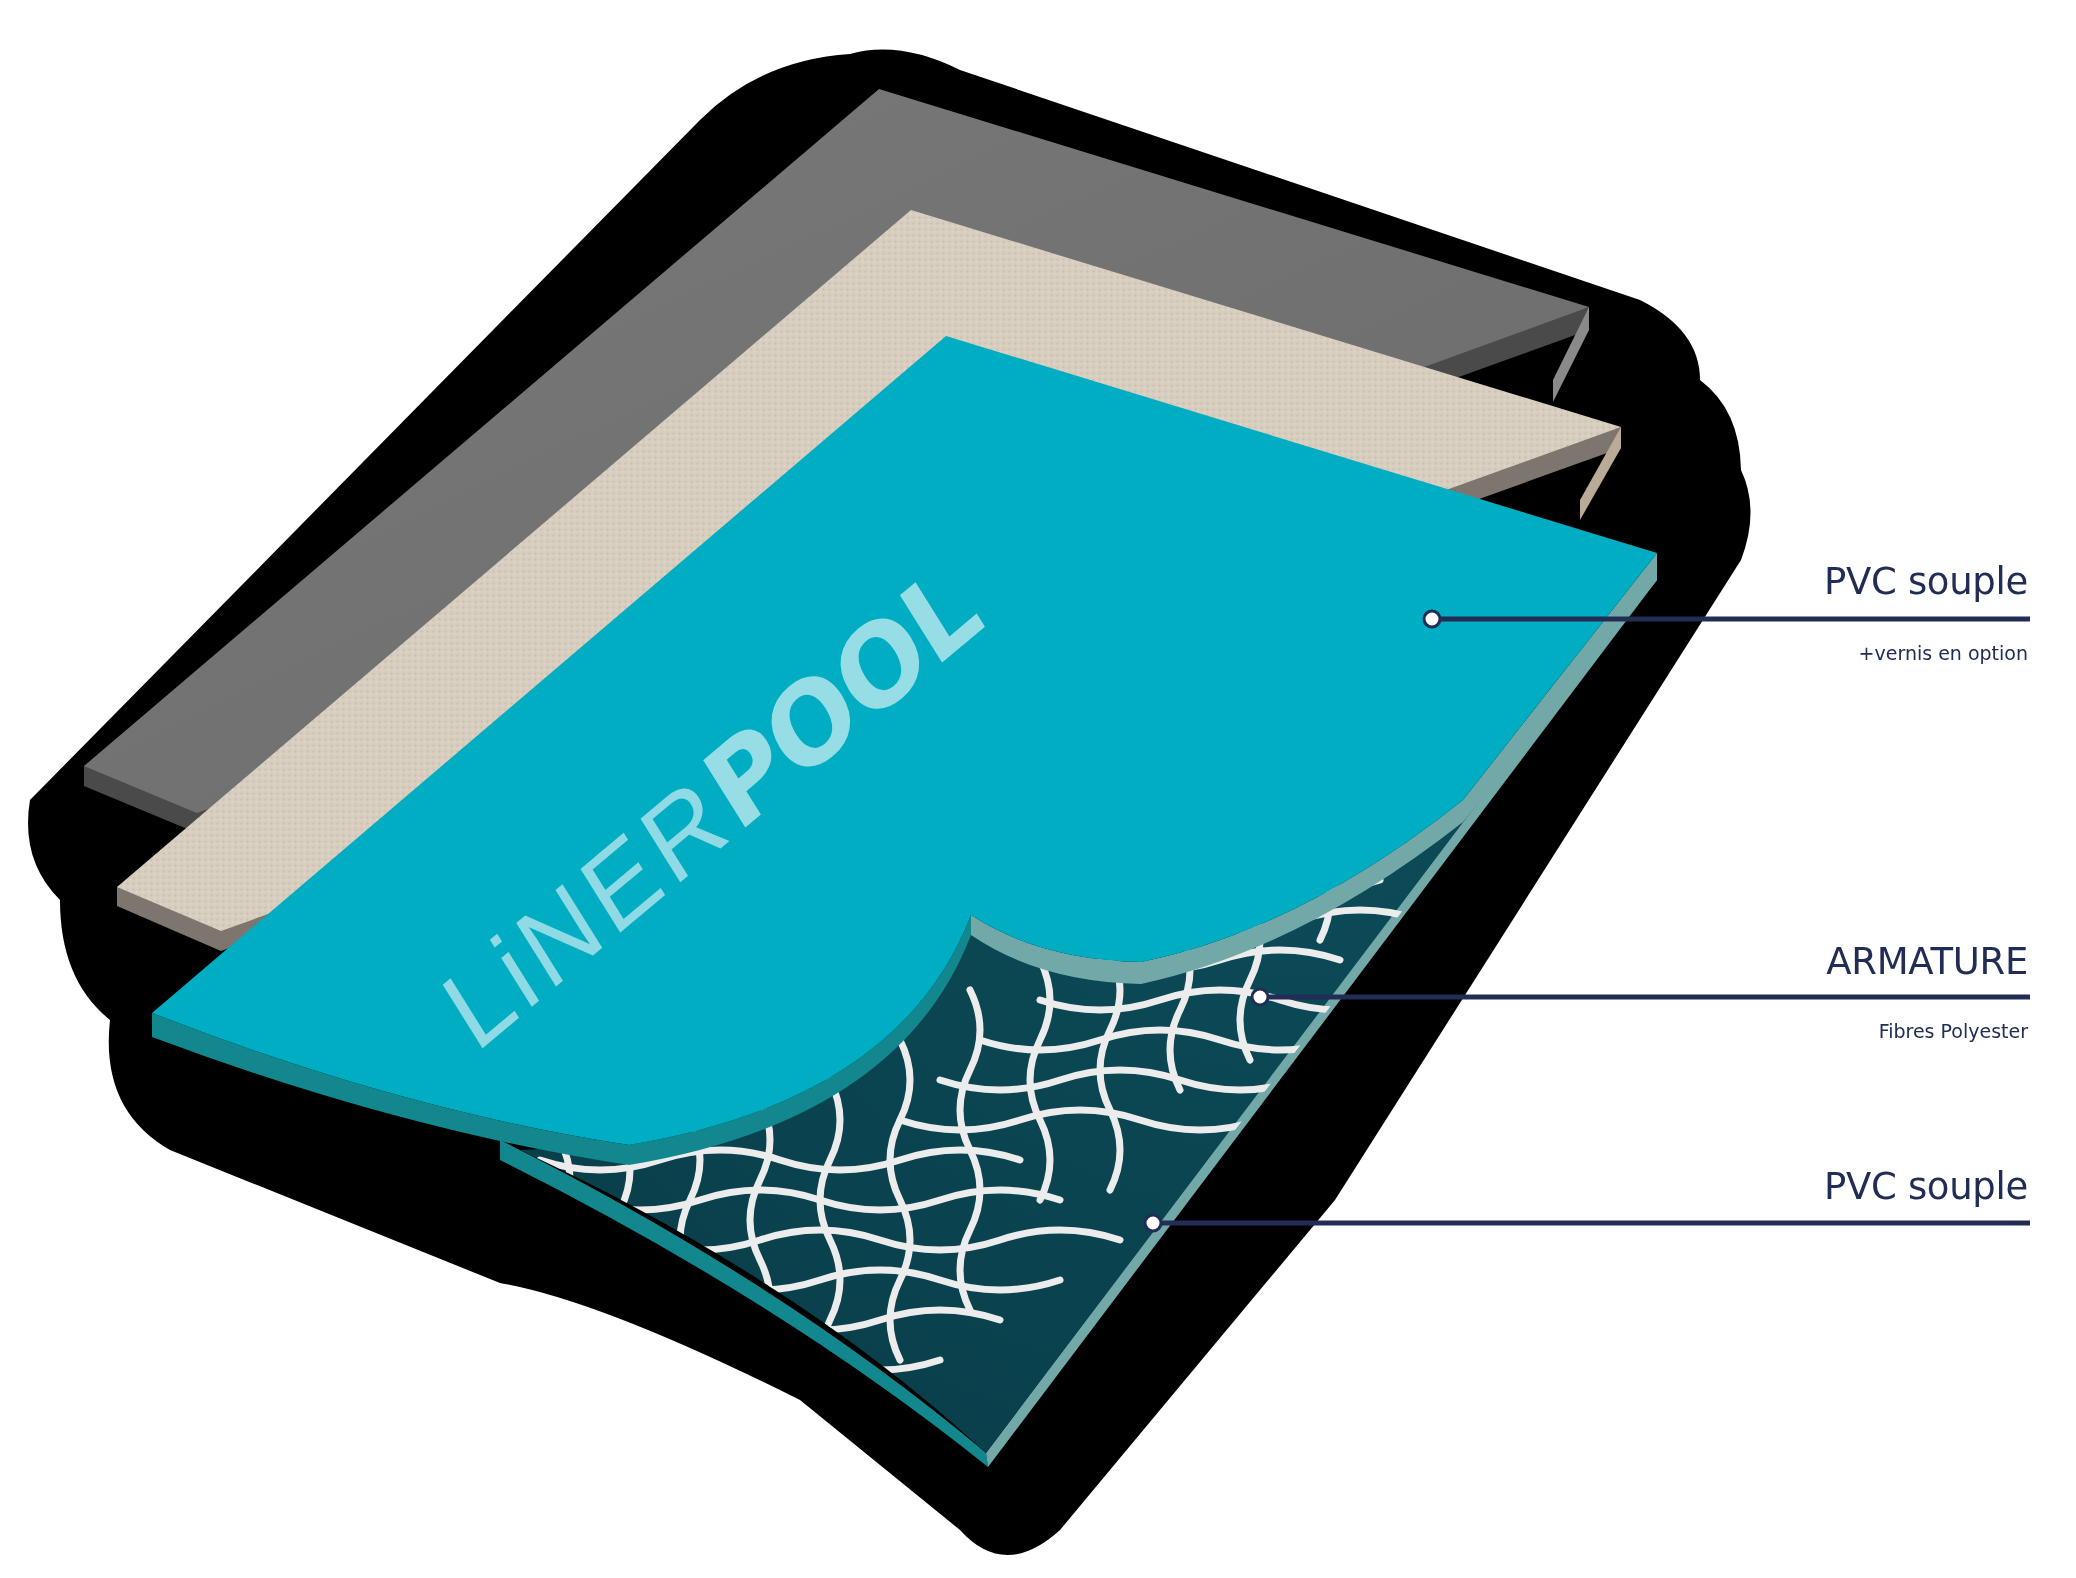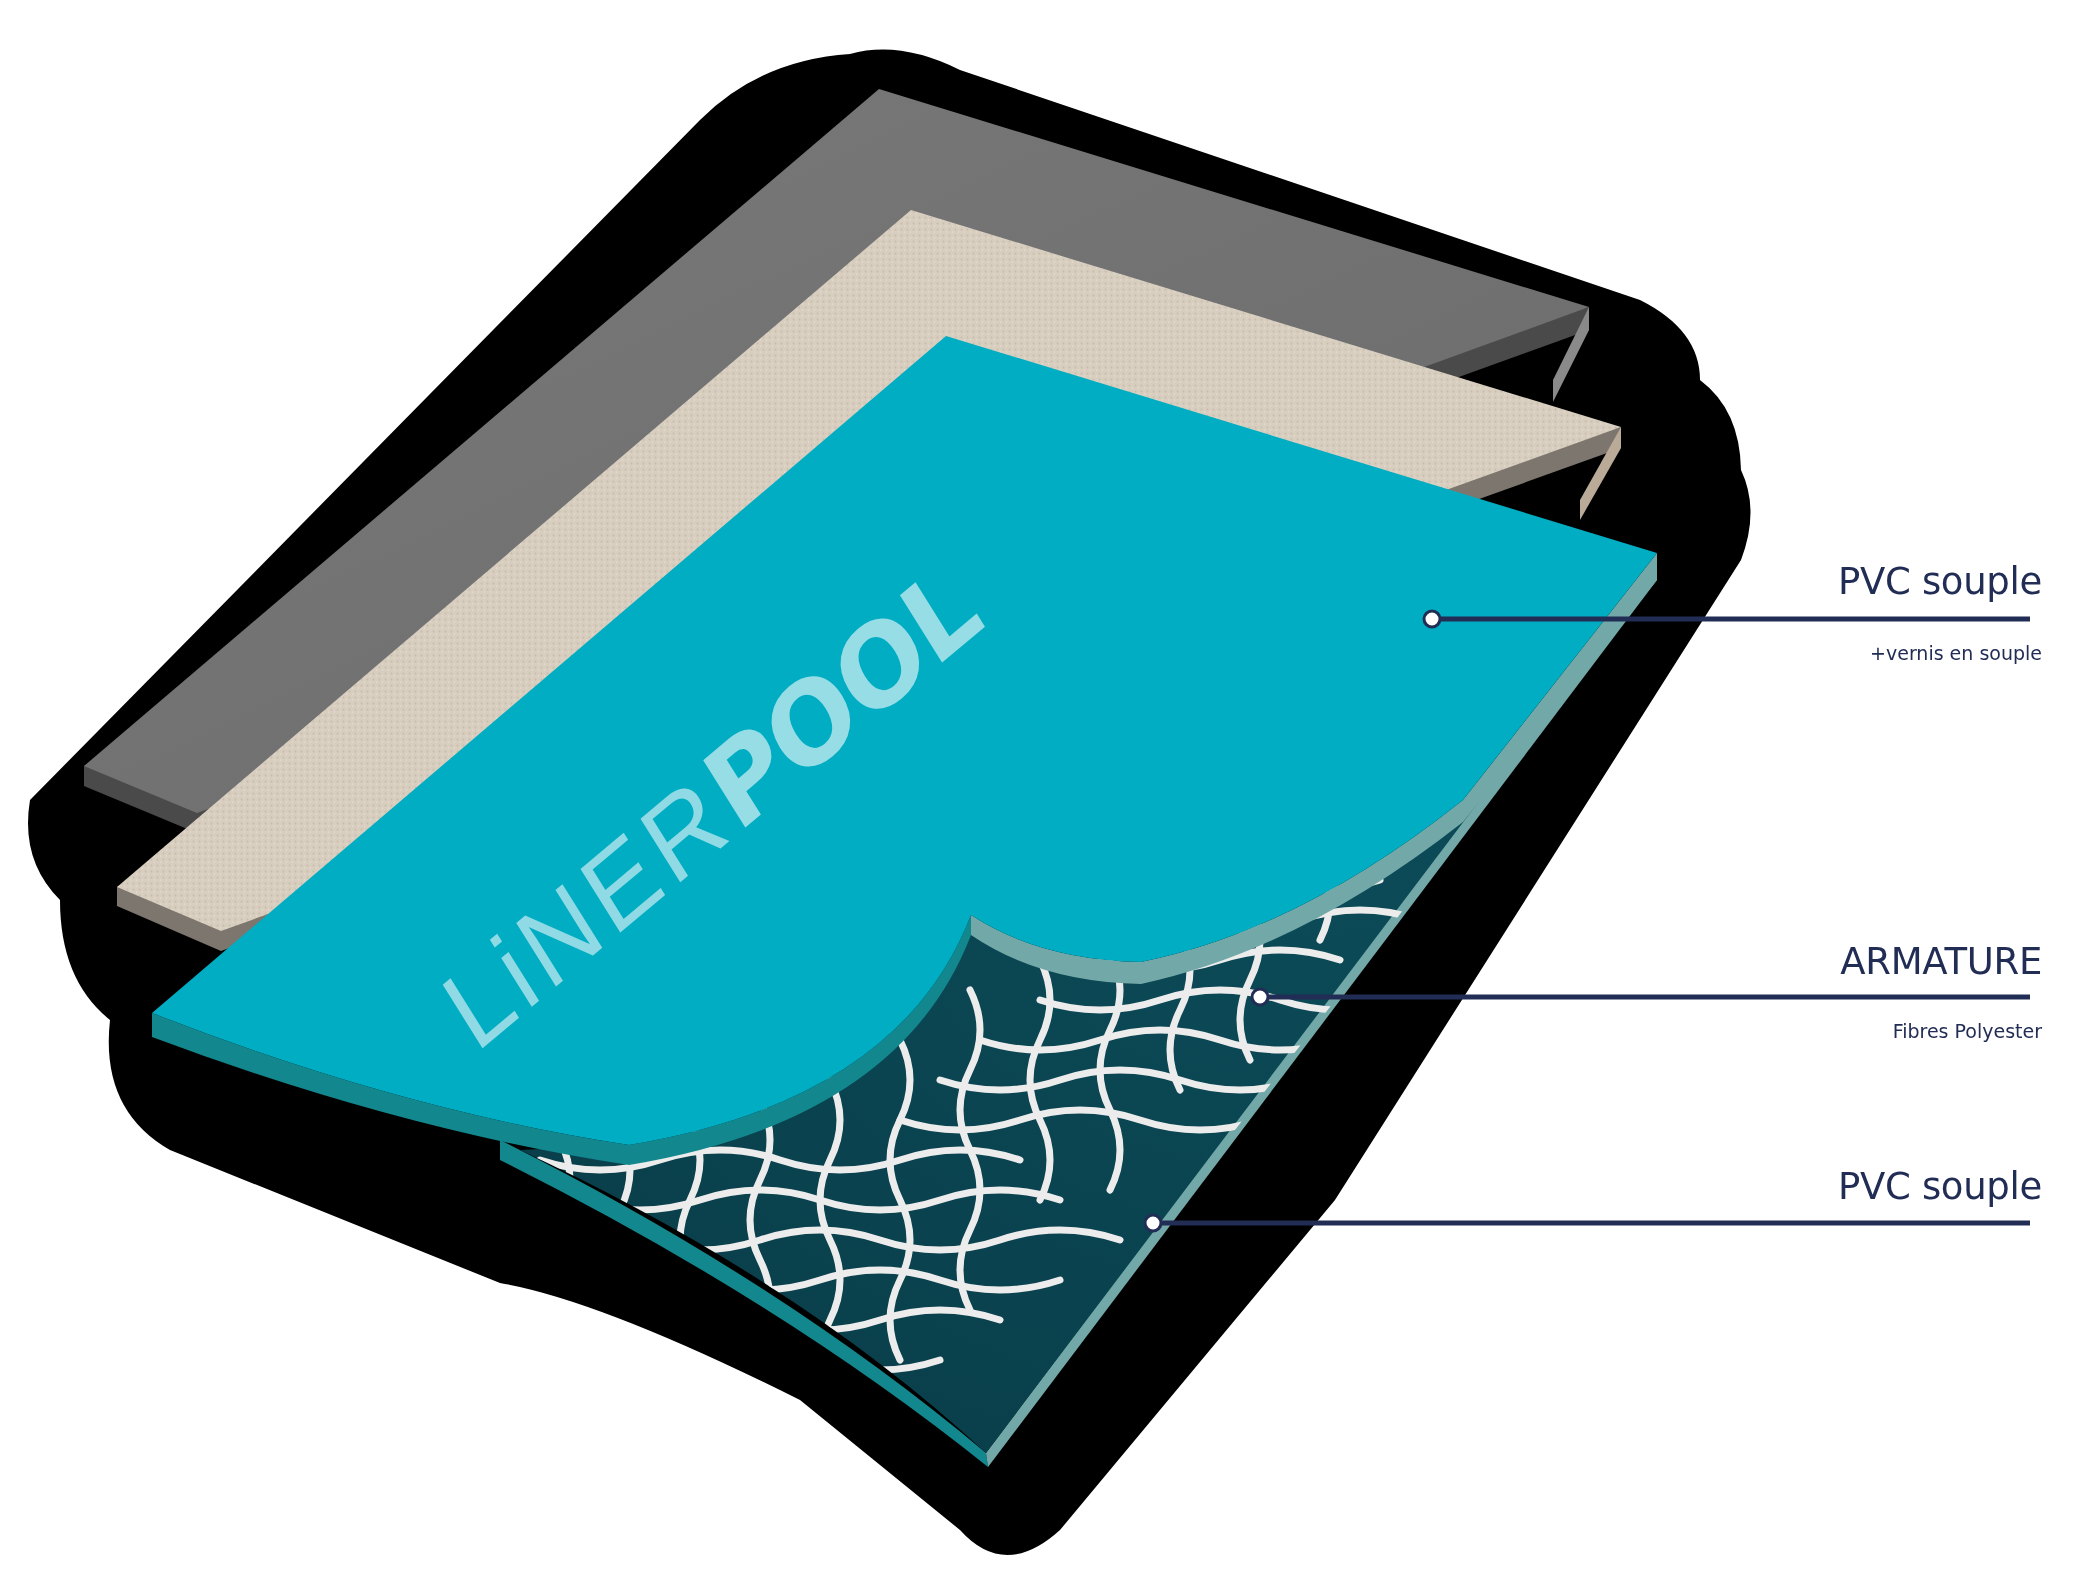--- a/index.html
+++ b/index.html
@@ -1,18 +1,18 @@
 <!DOCTYPE html>
 <html><head>
 <meta charset="utf-8">
 <style>
   html, body { margin: 0; padding: 0; background: #ffffff; }
   #stage { position: relative; width: 2076px; height: 1578px; overflow: hidden; background: #ffffff; }
   svg { position: absolute; left: 0; top: 0; }
-  .label { position: absolute; right: 34px; text-align: right; color: #222d55; font-family: "DejaVu Sans", sans-serif; white-space: nowrap; }
+  .label { position: absolute; right: 48px; text-align: right; color: #222d55; font-family: "DejaVu Sans", sans-serif; white-space: nowrap; }
   .label-title { font-size: 37px; line-height: 40px; letter-spacing: -0.3px; }
   .label-sub { font-size: 19px; line-height: 22px; }
   .brand { position: absolute; left: 427px; top: 976px; transform-origin: 0 0; transform: rotate(-40deg) skewX(-8deg); font-family: "DejaVu Sans", sans-serif; color: #97dde6; white-space: nowrap; font-size: 108px; line-height: 108px; }
   .brand-light { font-weight: 300; letter-spacing: 6px; opacity: 0.95; font-family: "Liberation Sans", sans-serif; }
   .brand-bold { font-weight: bold; letter-spacing: -2px; }
 </style>
 </head>
 <body>
 
 <div id="stage">
@@ -102,21 +102,21 @@
   </svg>
 
   <div class="brand">
     <span class="brand-light">LiNER</span><span class="brand-bold">POOL</span>
   </div>
 
   <div class="label" style="top:562px;">
     <div class="label-title">PVC souple</div>
   </div>
   <div class="label" style="top:642px;">
-    <div class="label-sub">+vernis en souple</div>
+    <div class="label-sub">+vernis en option</div>
   </div>
 
   <div class="label" style="top:942px;margin-left:12px;">
     <div class="label-title">ARMATURE</div>
   </div>
   <div class="label" style="top:1020px;">
     <div class="label-sub">Fibres Polyester</div>
   </div>
 
   <div class="label" style="top:1167px;">

